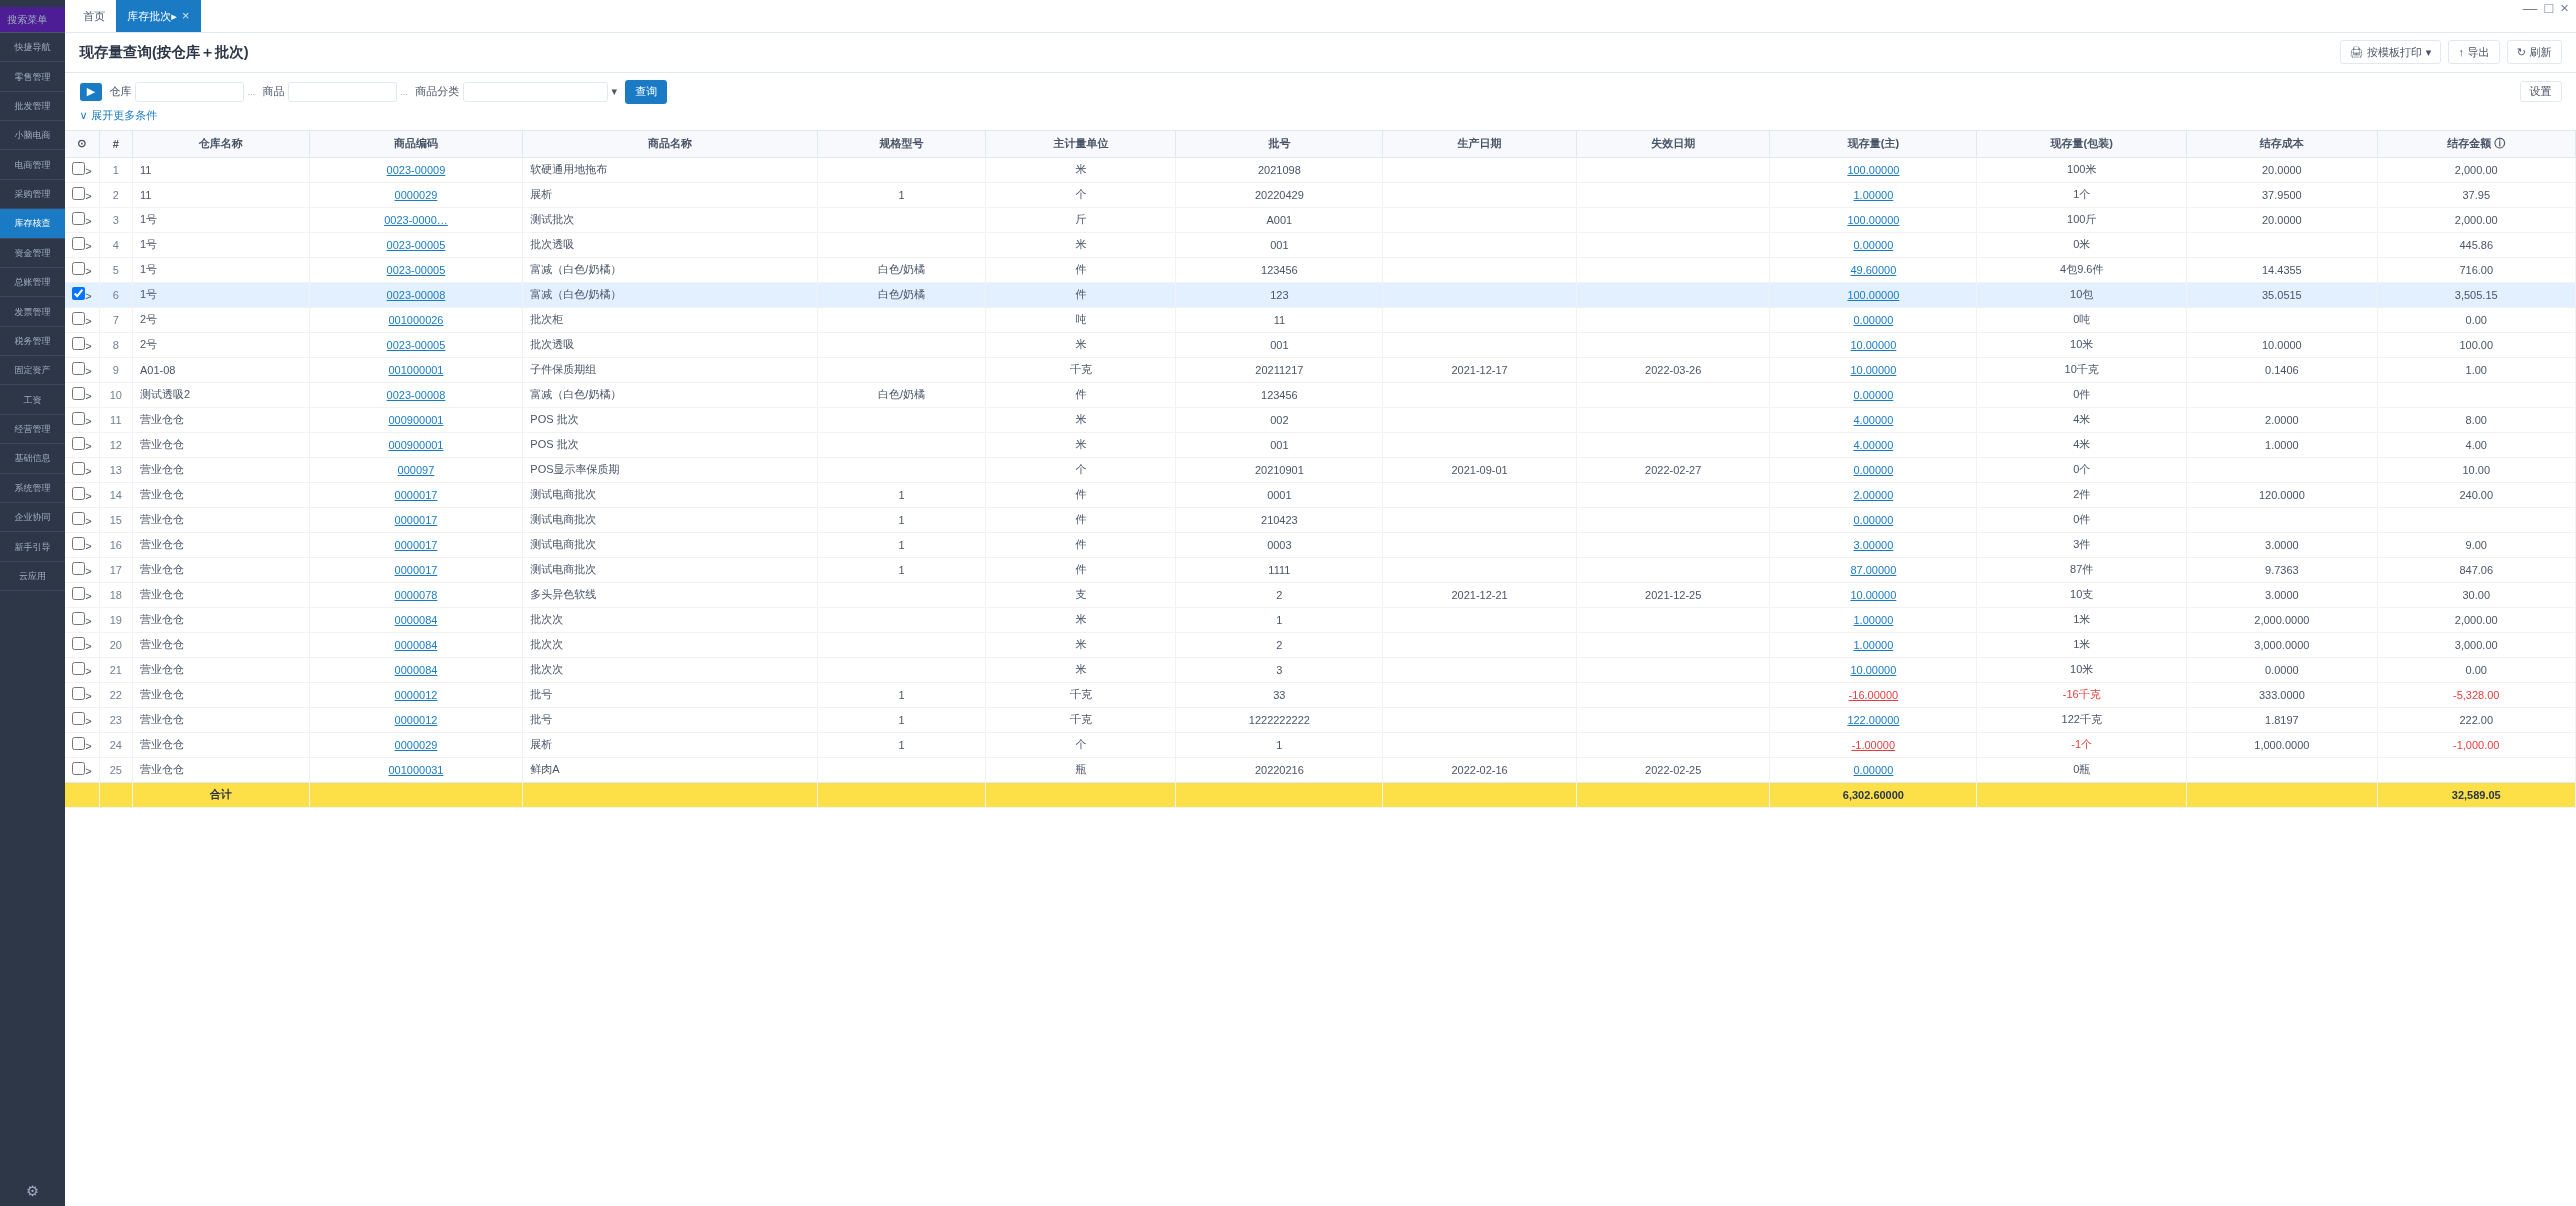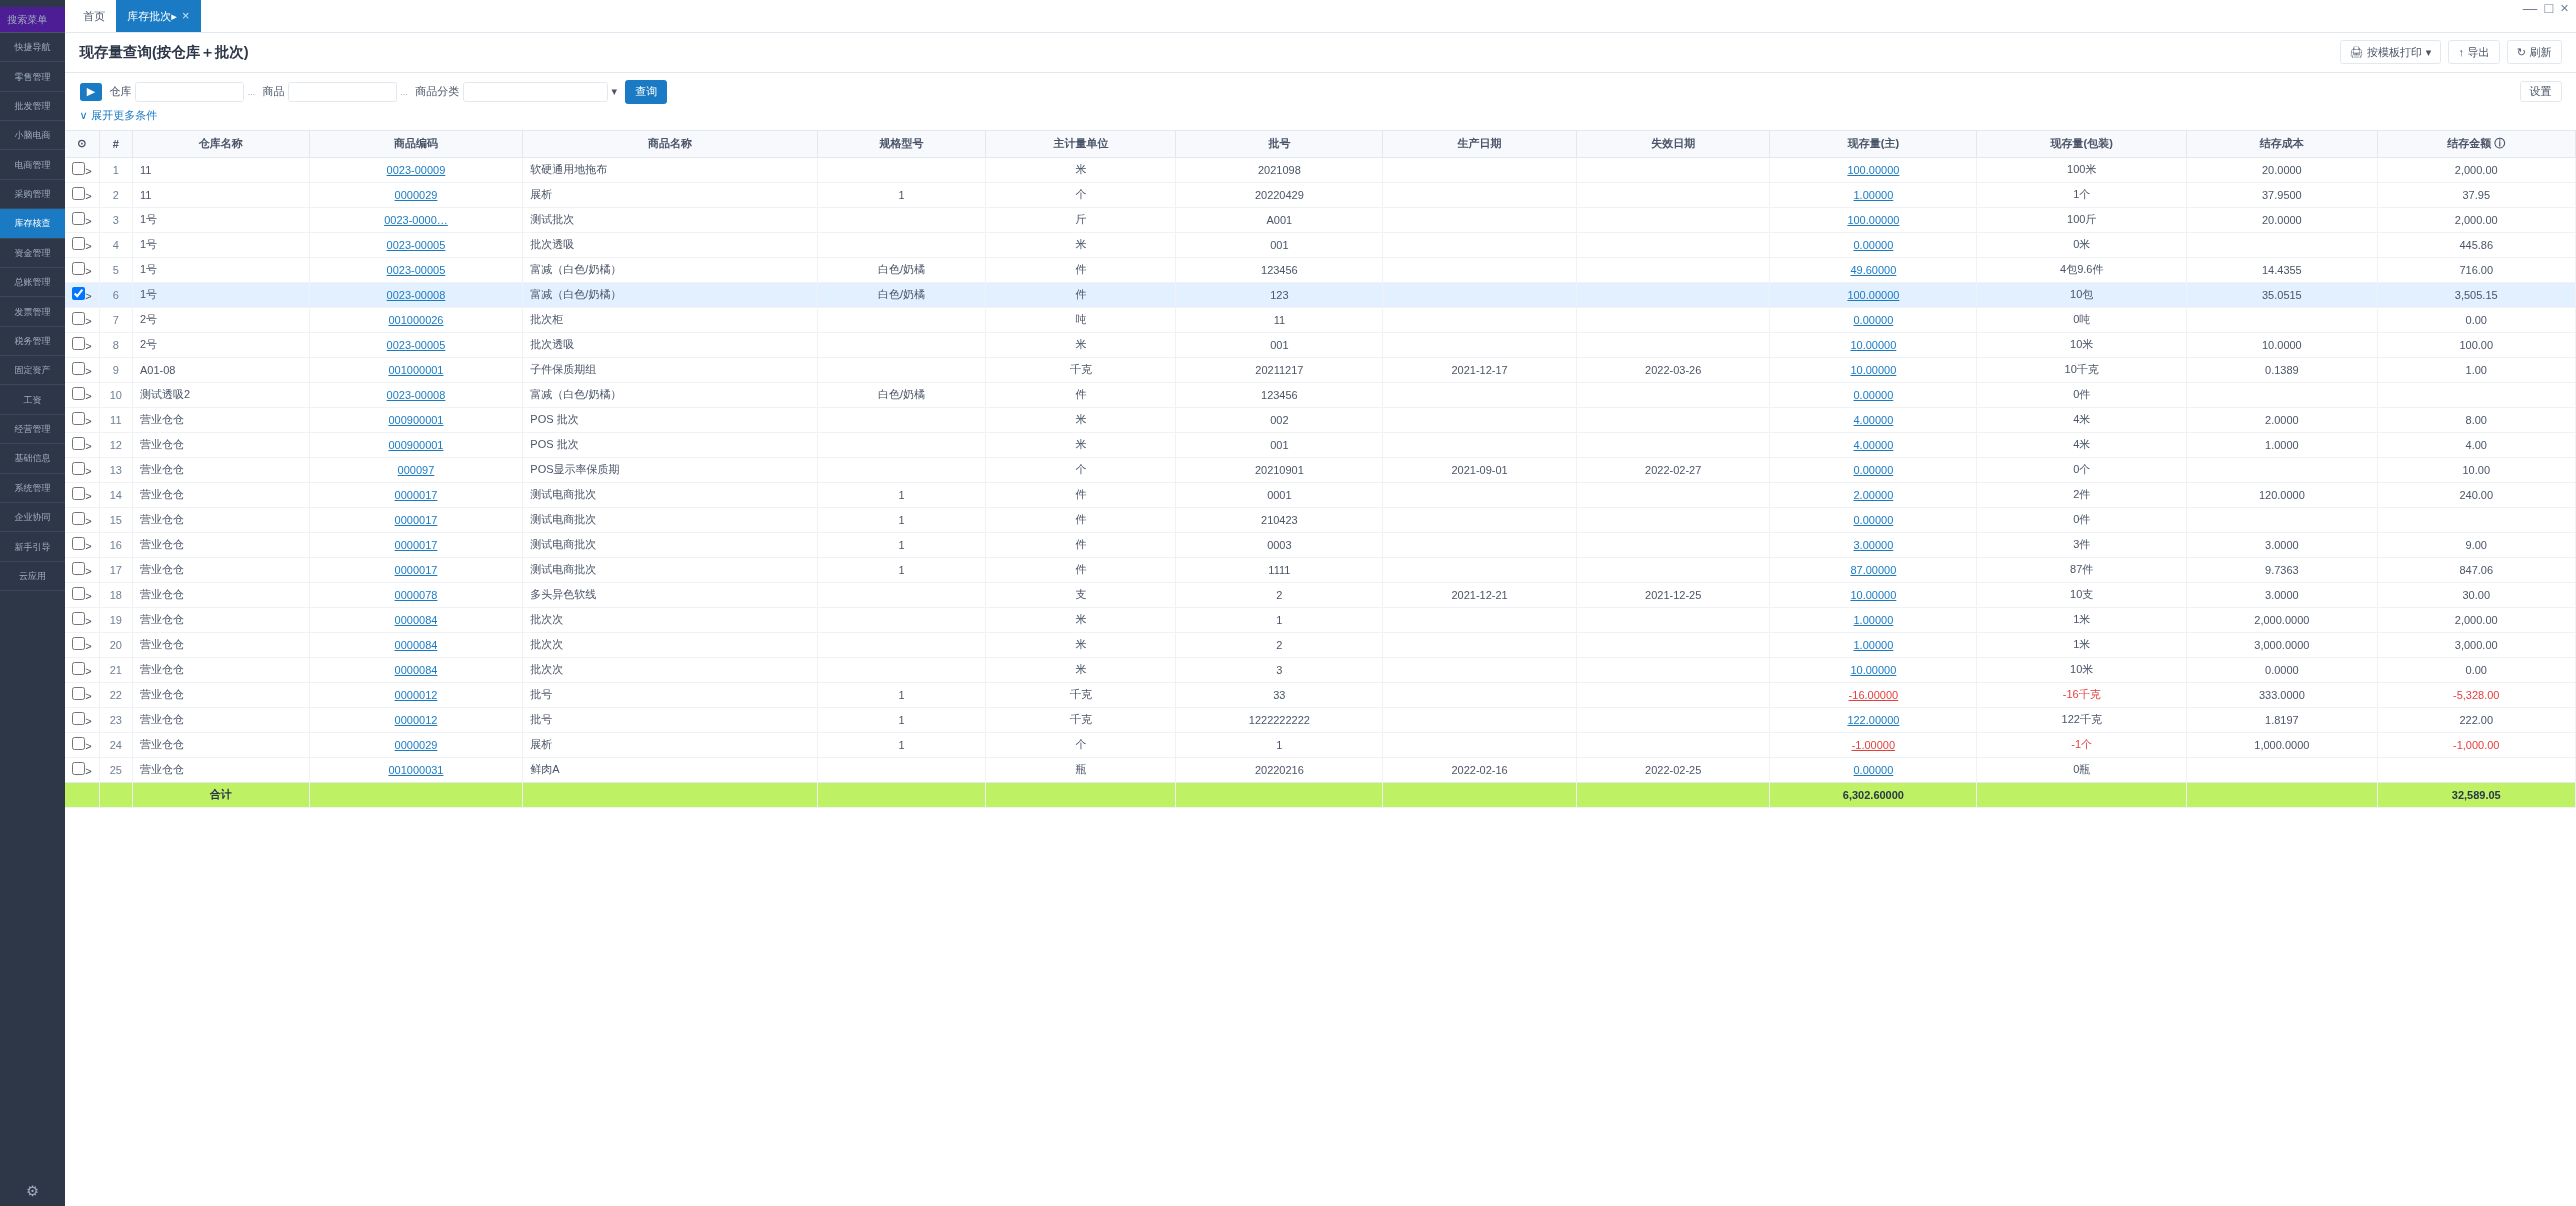--- a/index.html
+++ b/index.html
@@ -234,21 +234,21 @@
       white-space: nowrap;
       text-align: center;
     }
     tbody td.text-left { text-align: left; }
     tbody td.link { color: #1a7bc4; text-decoration: underline; cursor: pointer; }
     tbody td.red { color: #e53e3e; }
     .row-num { color: #718096; text-align: center; }
 
     
     .total-row {
-      background: #bef264;
+      background: #fde047;
       font-weight: bold;
     }
     .total-row td { color: #2d3748; border-top: 1.8px solid #e2e8f0; }
 
     
     .cb-col { width: 27px; text-align: center; }
     .num-col { width: 33px; }
   </style>
 </head>
 <body>
@@ -535,21 +535,21 @@
             <td class="text-left">A01-08</td>
             <td class="link">001000001</td>
             <td class="text-left">子件保质期组</td>
             <td></td>
             <td>千克</td>
             <td>20211217</td>
             <td>2021-12-17</td>
             <td>2022-03-26</td>
             <td class="link">10.00000</td>
             <td>10千克</td>
-            <td>0.1389</td>
+            <td>0.1406</td>
             <td>1.00</td>
           </tr>
           <tr>
             <td class="cb-col"><input type="checkbox" style="">&gt;</td>
             <td class="row-num">10</td>
             <td class="text-left">测试透吸2</td>
             <td class="link">0023-00008</td>
             <td class="text-left">富减（白色/奶橘）</td>
             <td>白色/奶橘</td>
             <td>件</td>

